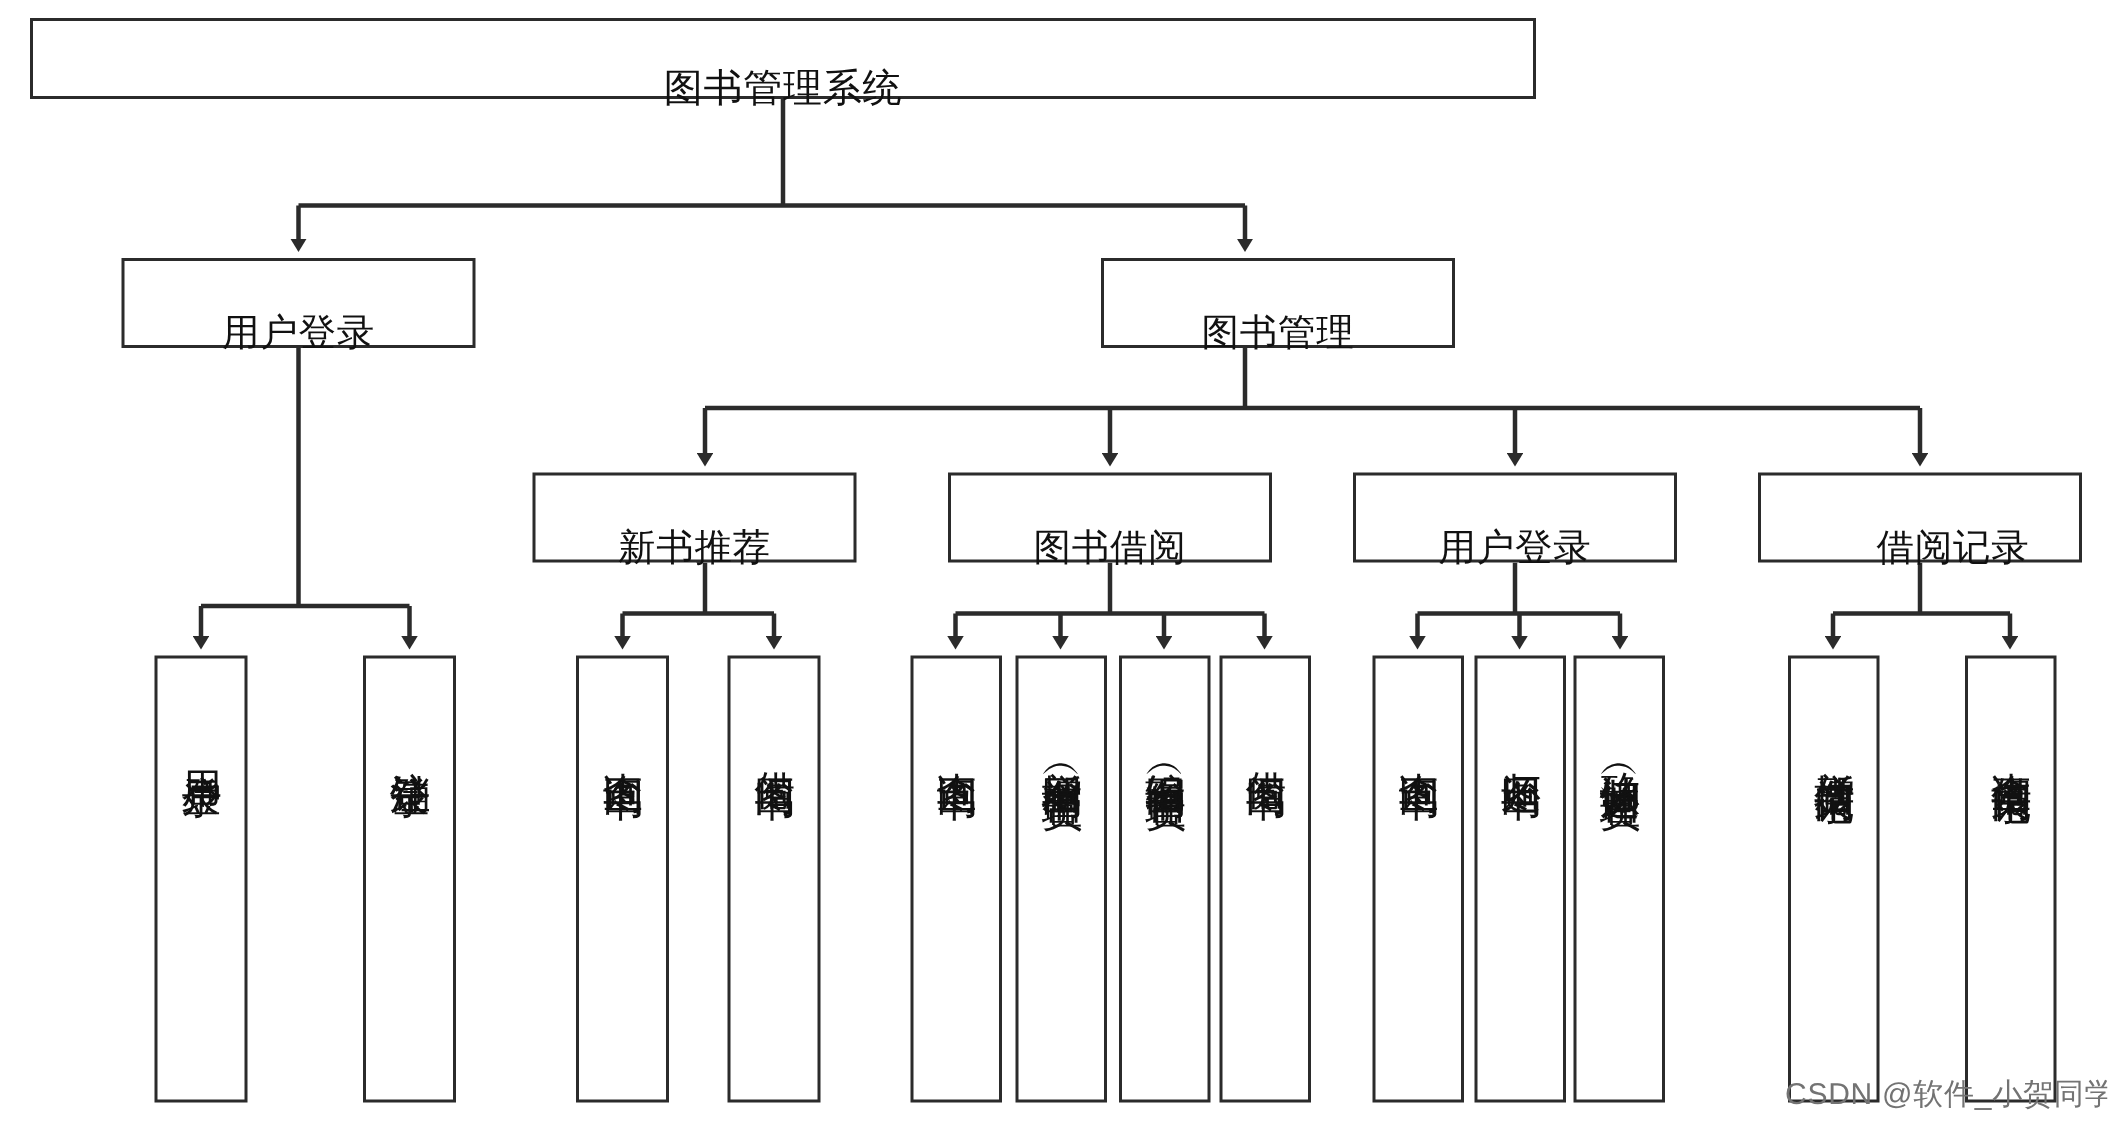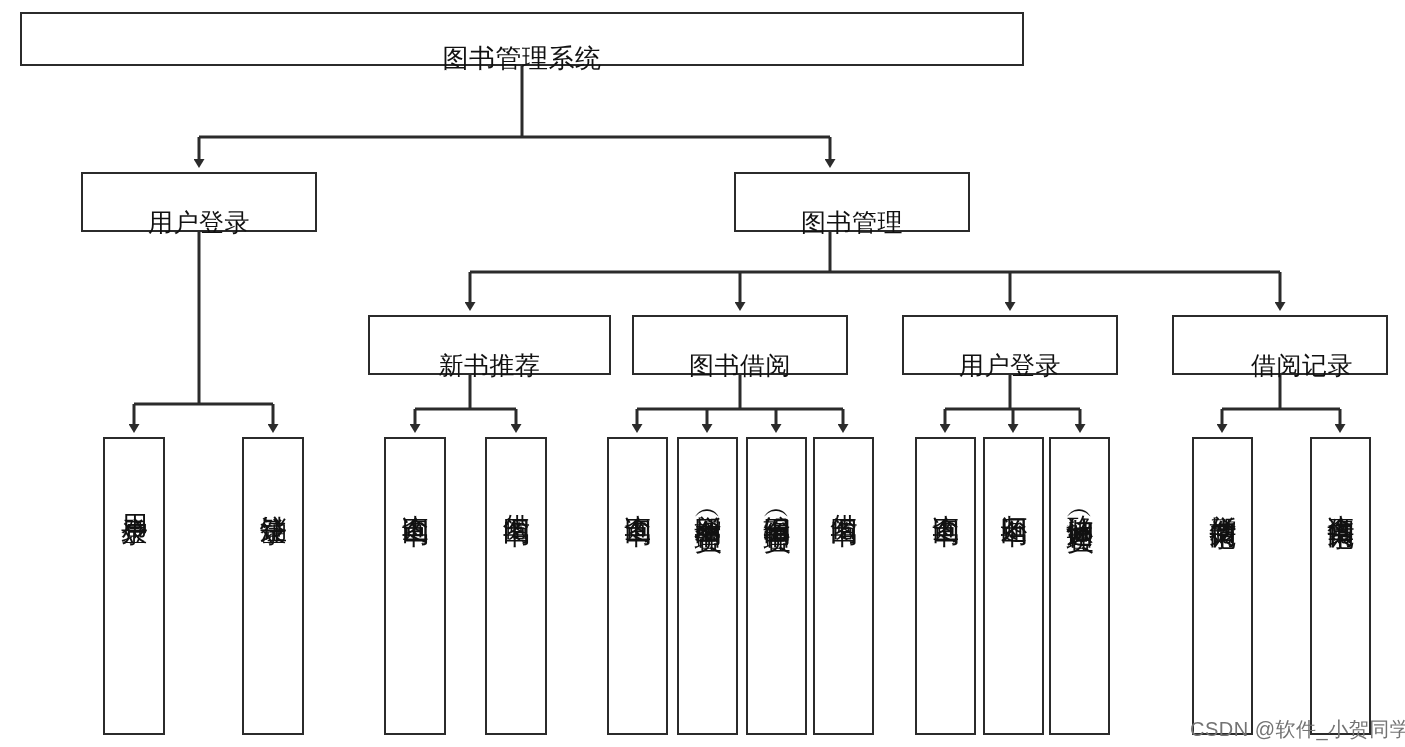--- a/index.html
+++ b/index.html
@@ -129,21 +129,21 @@
     <span class="node-label">图书管理系统</span>
   </div>
 
   <div class="node horizontal" style="left:81px; top:172px; width:236px; height:60px;">
     <span class="node-label">用户登录</span>
   </div>
   <div class="node horizontal" style="left:734px; top:172px; width:236px; height:60px;">
     <span class="node-label">图书管理</span>
   </div>
 
-  <div class="node horizontal" style="left:368px; top:315px; width:243px; height:60px;">
+  <div class="node horizontal" style="left:355px; top:315px; width:216px; height:60px;">
     <span class="node-label">新书推荐</span>
   </div>
   <div class="node horizontal" style="left:632px; top:315px; width:216px; height:60px;">
     <span class="node-label">图书借阅</span>
   </div>
   <div class="node horizontal" style="left:902px; top:315px; width:216px; height:60px;">
     <span class="node-label">用户登录</span>
   </div>
   <div class="node horizontal" style="left:1172px; top:315px; width:216px; height:60px;padding-left:44px;">
     <span class="node-label">借阅记录</span>

